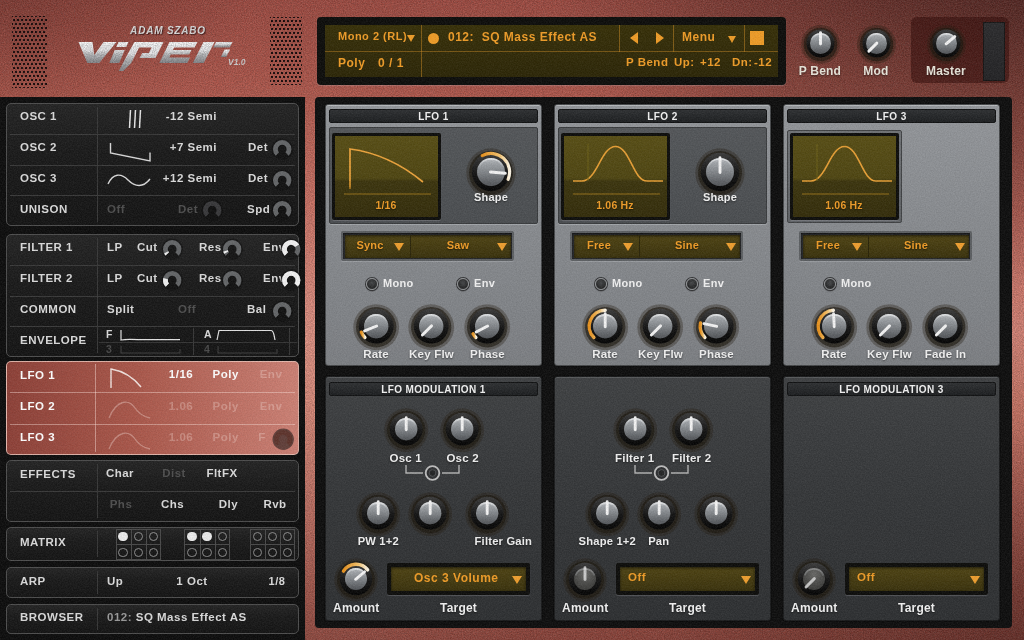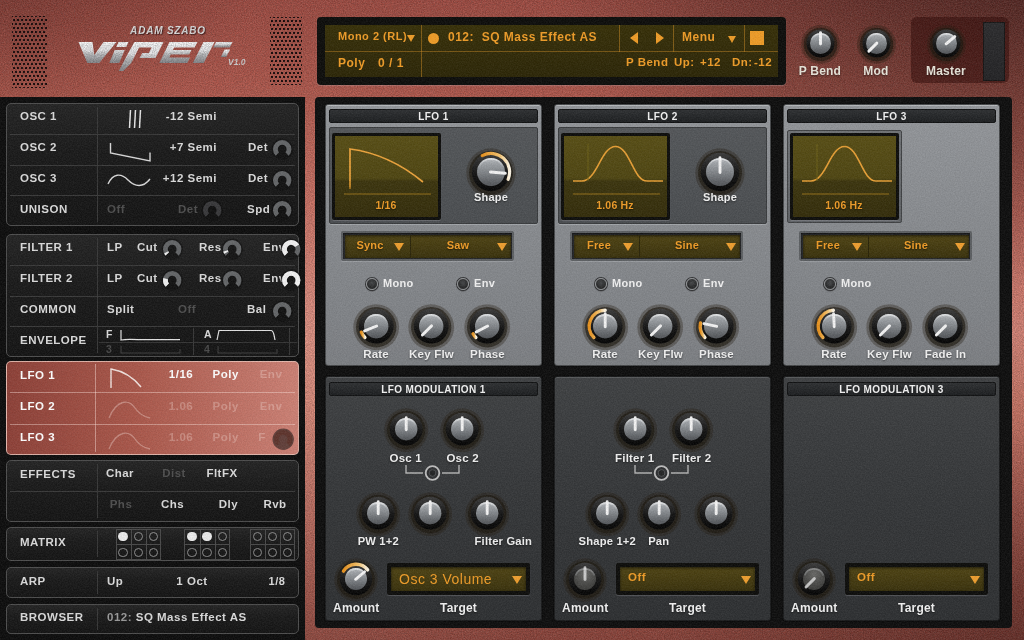--- a/index.html
+++ b/index.html
@@ -613,21 +613,21 @@
       <circle cx="23" cy="24" r="21.7" fill="#241d12" opacity="0.35"></circle>
       <circle cx="23" cy="24" r="19.0" fill="#1c170e" opacity="0.65"></circle>
       <circle cx="23" cy="23" r="16.2" fill="url(#bezg)"></circle>
       <path d="M 10.45 15.16 A 14.80 14.80 0 0 1 34.66 13.89" fill="none" stroke="url(#ambg)" stroke-width="3.4" stroke-linecap="round"></path>
       <circle cx="23" cy="23" r="11.0" fill="url(#capg)"></circle>
       <path d="M 13.51 19.55 A 10.10 10.10 0 0 1 32.49 19.55" fill="none" stroke="url(#rimg)" stroke-width="1.6" opacity="0.85"></path>
       <line x1="22.62" y1="23.32" x2="31.66" y2="15.74" stroke="#f4f4f4" stroke-width="2.9" stroke-linecap="round"></line>
     </svg>
     <div class="lcdframe" style="left:386.7px;top:563px;width:143px;height:32px;"></div>
     <div class="dd" style="left:390.7px;top:567px;width:135px;height:24px;"></div>
-    <div style="position:absolute;left:399.0px;top:571.0px;font-size:14px;font-weight:normal;color:#f09d28;letter-spacing:0.5px;white-space:nowrap;">Osc 3 Volume</div>
+    <div style="position:absolute;left:414px;top:571.0px;font-size:12px;font-weight:bold;color:#f09d28;letter-spacing:0.5px;white-space:nowrap;">Osc 3 Volume</div>
     <div style="position:absolute;left:512.0px;top:575.5px;width:0;height:0;border-left:5.0px solid transparent;border-right:5.0px solid transparent;border-top:8px solid #f0a030;"></div>
     <div style="position:absolute;left:311.3px;top:601.4px;width:90px;text-align:center;font-size:12px;font-weight:bold;color:#f2f2f2;letter-spacing:0.2px;text-shadow:0 1px 2px rgba(0,0,0,0.55);">Amount</div>
     <div style="position:absolute;left:413.5px;top:601.4px;width:90px;text-align:center;font-size:12px;font-weight:bold;color:#f2f2f2;letter-spacing:0.2px;text-shadow:0 1px 2px rgba(0,0,0,0.55);">Target</div>
 <svg style="position:absolute;left:611.5px;top:405.8px" width="46" height="46" viewBox="0 0 46 46">
       <circle cx="23.2" cy="24.2" r="21.9" fill="#241d12" opacity="0.35"></circle>
       <circle cx="23.2" cy="24.2" r="19.2" fill="#1c170e" opacity="0.65"></circle>
       <circle cx="23.2" cy="23.2" r="16.4" fill="url(#bezg)"></circle>
       <circle cx="23.2" cy="23.2" r="11.2" fill="url(#capg)"></circle>
       <path d="M 13.52 19.68 A 10.30 10.30 0 0 1 32.88 19.68" fill="none" stroke="url(#rimg)" stroke-width="1.6" opacity="0.85"></path>
       <line x1="23.20" y1="23.70" x2="23.20" y2="11.70" stroke="#f4f4f4" stroke-width="2.9" stroke-linecap="round"></line>

